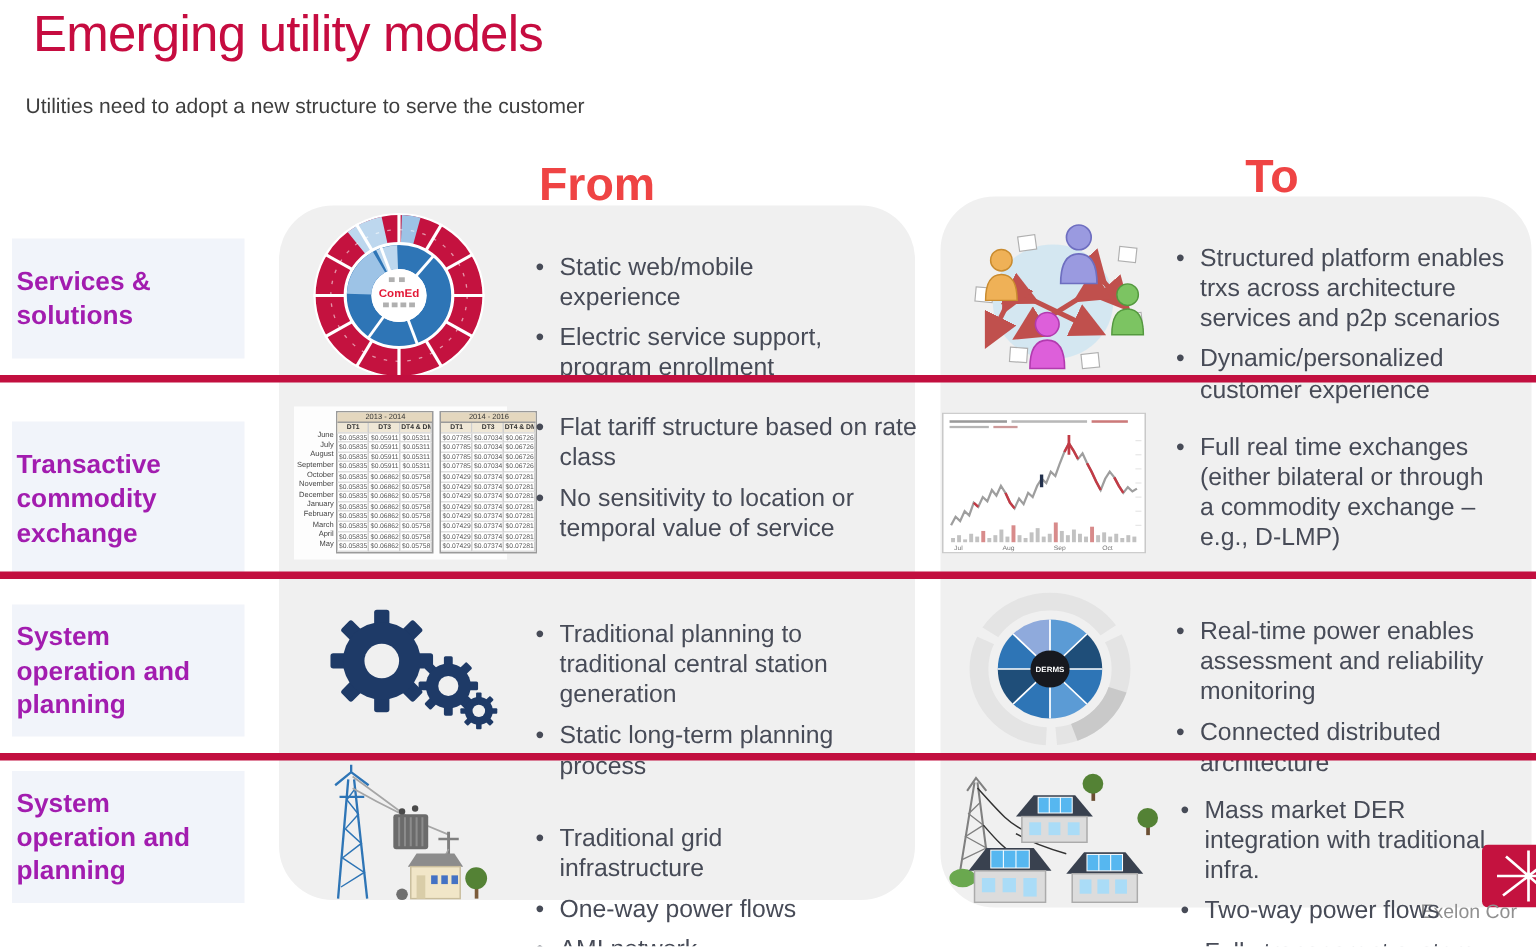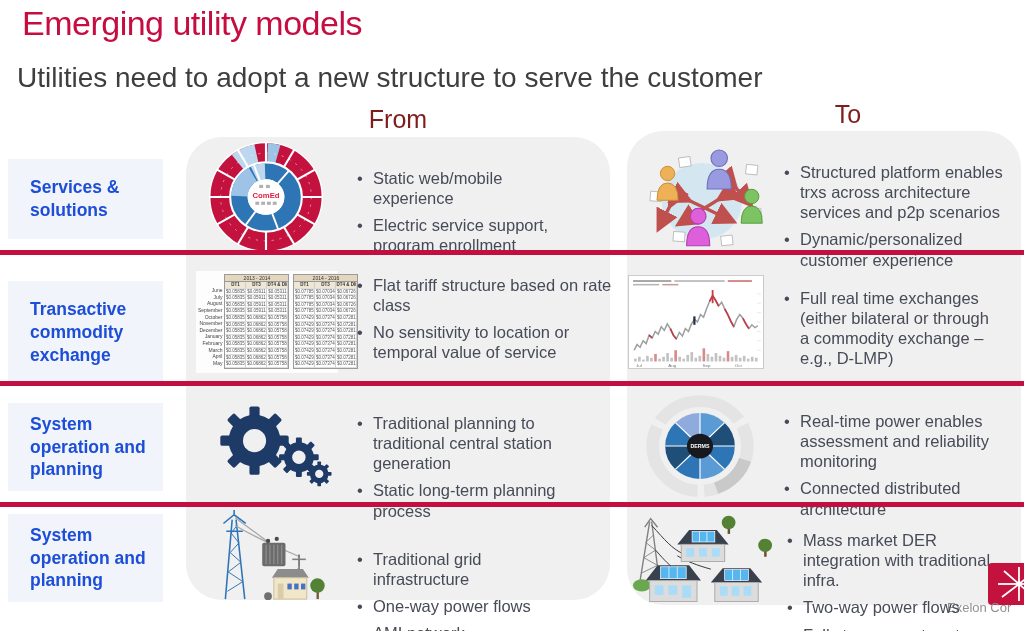--- a/index.html
+++ b/index.html
@@ -1,28 +1,28 @@
 <!DOCTYPE html>
 <html><head>
 <meta charset="utf-8">
 <style>
   *{box-sizing:border-box}
   body{margin:0;background:#ffffff;font-family:"Liberation Sans",sans-serif}
   .slide{position:relative;width:1024px;height:631px;background:#fff;overflow:hidden}
   .title{position:absolute;left:22px;top:4px;font-size:34px;font-weight:400;color:#C60C40;letter-spacing:-.5px}
-  .subtitle{position:absolute;left:17px;top:62px;font-size:28px;color:#3E3E3E;white-space:nowrap}
-  .colhead{position:absolute;font-size:25px;font-weight:400;color:#7f1d1d;text-align:center;z-index:4}
+  .subtitle{position:absolute;left:17px;top:62px;font-size:14px;color:#3E3E3E;white-space:nowrap}
+  .colhead{position:absolute;font-size:31px;font-weight:700;color:#ef4444;text-align:center;z-index:4}
   .colhead.from{left:298px;top:105px;width:200px}
   .colhead.to{left:758px;top:100px;width:180px}
   .panel{position:absolute;background:#F0F0F0;border-radius:36px;z-index:1}
   .panel.from{left:186px;top:137px;width:424px;height:463px}
   .panel.to{left:627px;top:131px;width:394px;height:474px}
   .rline{position:absolute;left:0;width:1024px;height:5px;background:#C20F3F;z-index:6}
-  .rowlabel{position:absolute;left:8px;width:155px;background:#F1F4FA;color:#1d4ed8;
-    font-weight:700;font-size:17.5px;line-height:1.3;padding:6px 6px 6px 22px;
+  .rowlabel{position:absolute;left:8px;width:155px;background:#F1F4FA;color:#a21caf;
+    font-weight:700;font-size:17.5px;line-height:1.3;padding:6px 6px 6px 3px;
     display:flex;align-items:center;z-index:4}
   .bul{position:absolute;margin:16px;padding:0;list-style:none;font-size:16.5px;color:#474B57;line-height:1.22;z-index:4}
   .bul li{position:relative;padding-left:19px;margin-bottom:7px}
   .bul li::before{content:"\2022";position:absolute;left:3px;top:0}
   .fig{position:absolute;z-index:3}
   
   .tariff{display:flex;background:#FDFDFD;padding:3px 2px;align-items:flex-start}
   .tt-months{display:flex;flex-direction:column;margin-right:2px;text-align:right}
   .tt-months span{height:6.6px;line-height:6.6px;font-size:5px;color:#444;white-space:nowrap}
   .tt-g{border:1px solid #9a9a9a;margin-right:4px;background:#fff}

